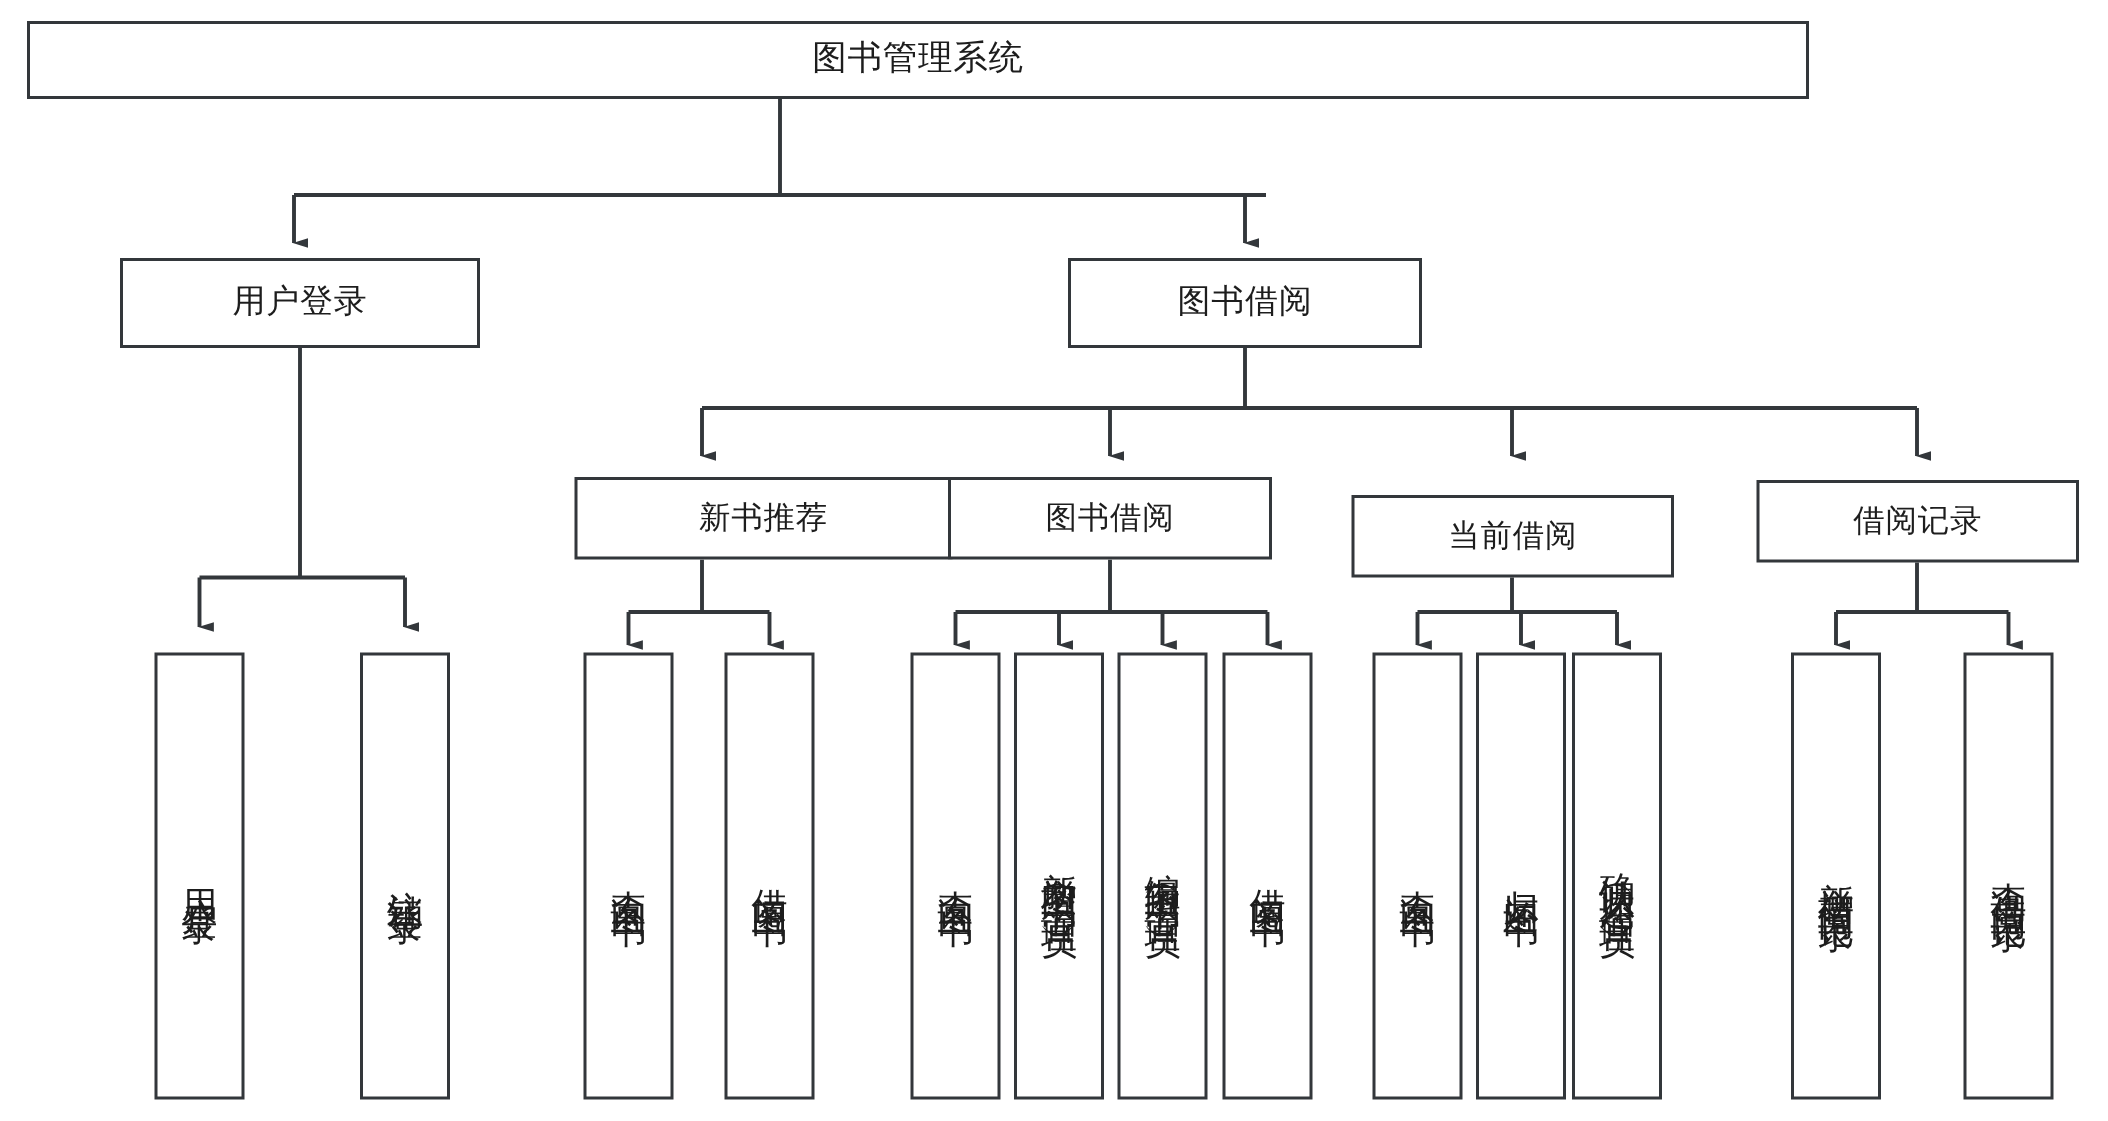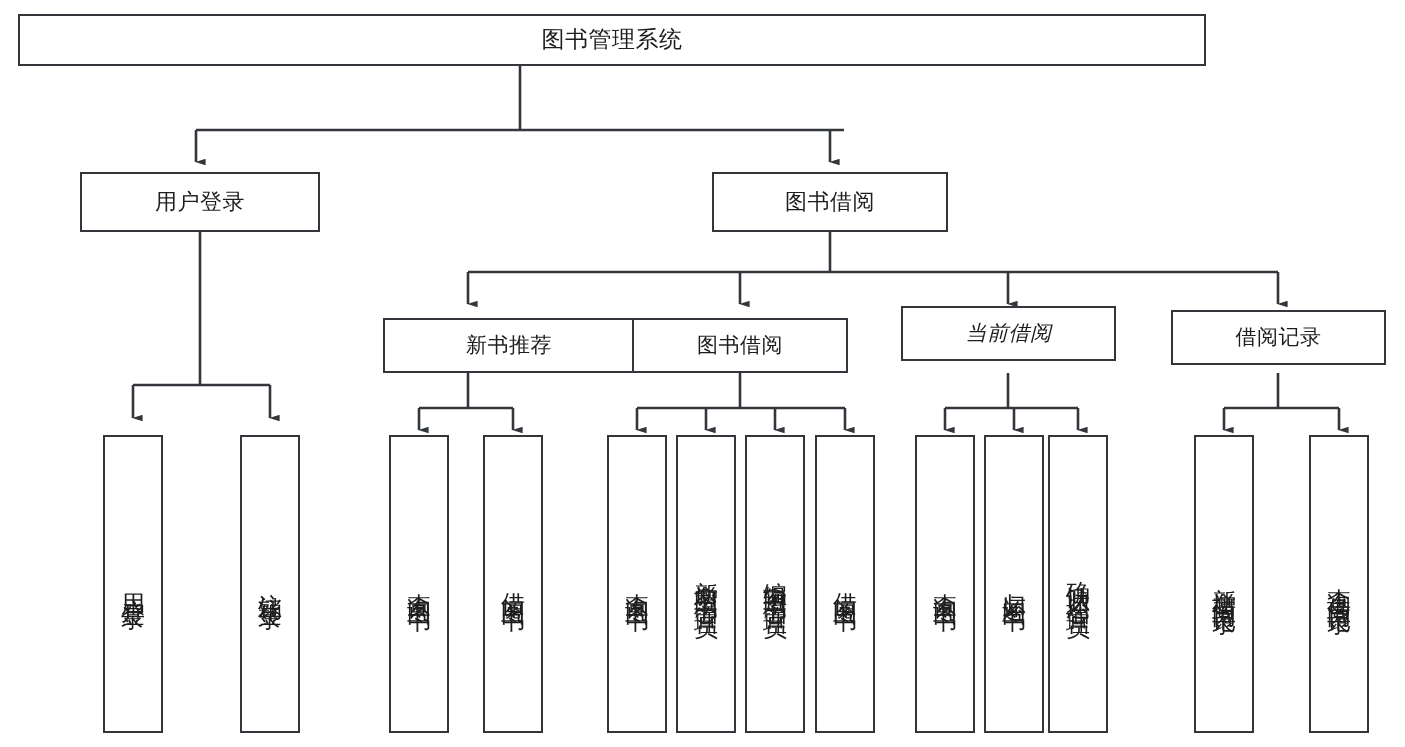--- a/index.html
+++ b/index.html
@@ -133,24 +133,24 @@
   <div class="node lvl1" style="left:712px; top:172px; width:236px; height:60px;">
     <span class="node-label">图书借阅</span>
   </div>
 
   <div class="node lvl2" style="left:383px; top:318px; width:252px; height:55px;">
     <span class="node-label">新书推荐</span>
   </div>
   <div class="node lvl2" style="left:632px; top:318px; width:216px; height:55px;">
     <span class="node-label">图书借阅</span>
   </div>
-  <div class="node lvl2" style="left:901px; top:306px; width:215px; height:55px;font-style:italic;">
+  <div class="node lvl2" style="left:901px; top:330px; width:215px; height:55px;">
     <span class="node-label">当前借阅</span>
   </div>
-  <div class="node lvl2" style="left:1171px; top:310px; width:215px; height:55px;">
+  <div class="node lvl2" style="left:1171px; top:320px; width:215px; height:55px;">
     <span class="node-label">借阅记录</span>
   </div>
 
   <div class="node leaf" style="left:103px; top:435px; width:60px; height:298px;">
     <span class="node-label">用户登录</span>
   </div>
   <div class="node leaf" style="left:240px; top:435px; width:60px; height:298px;">
     <span class="node-label">注销登录</span>
   </div>
 

